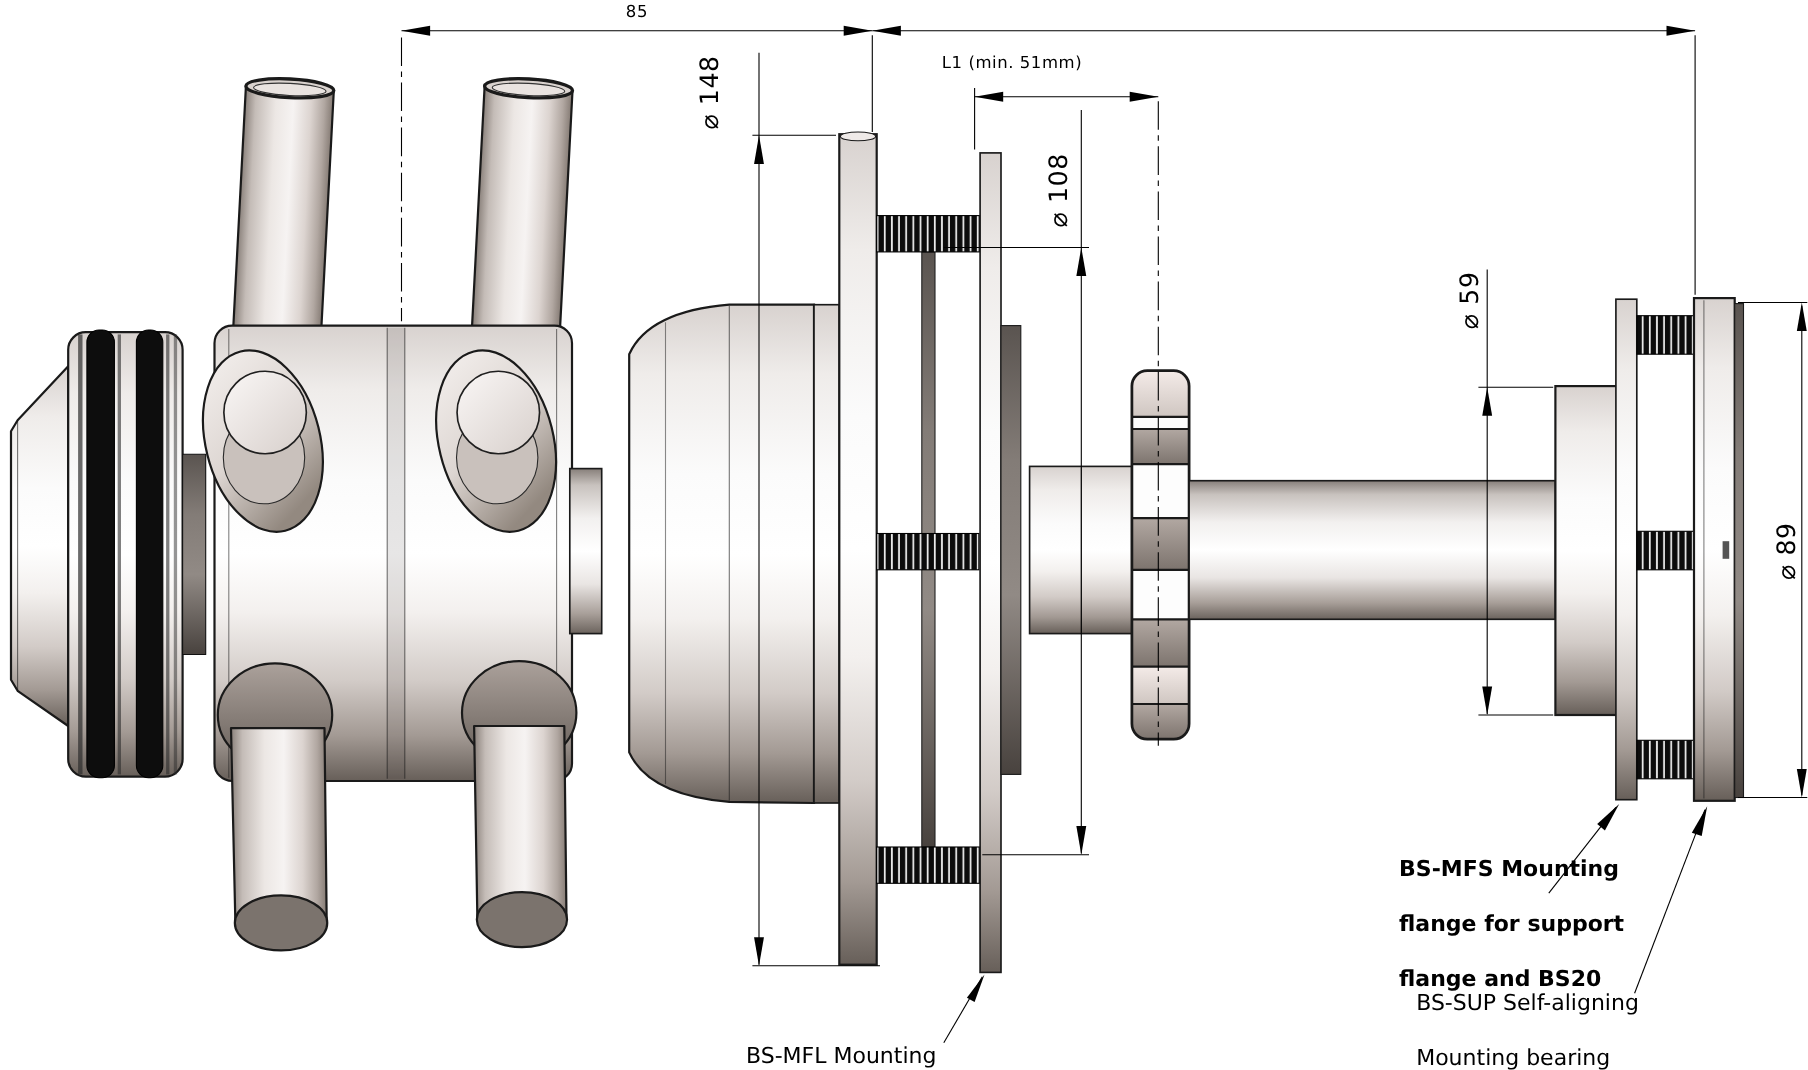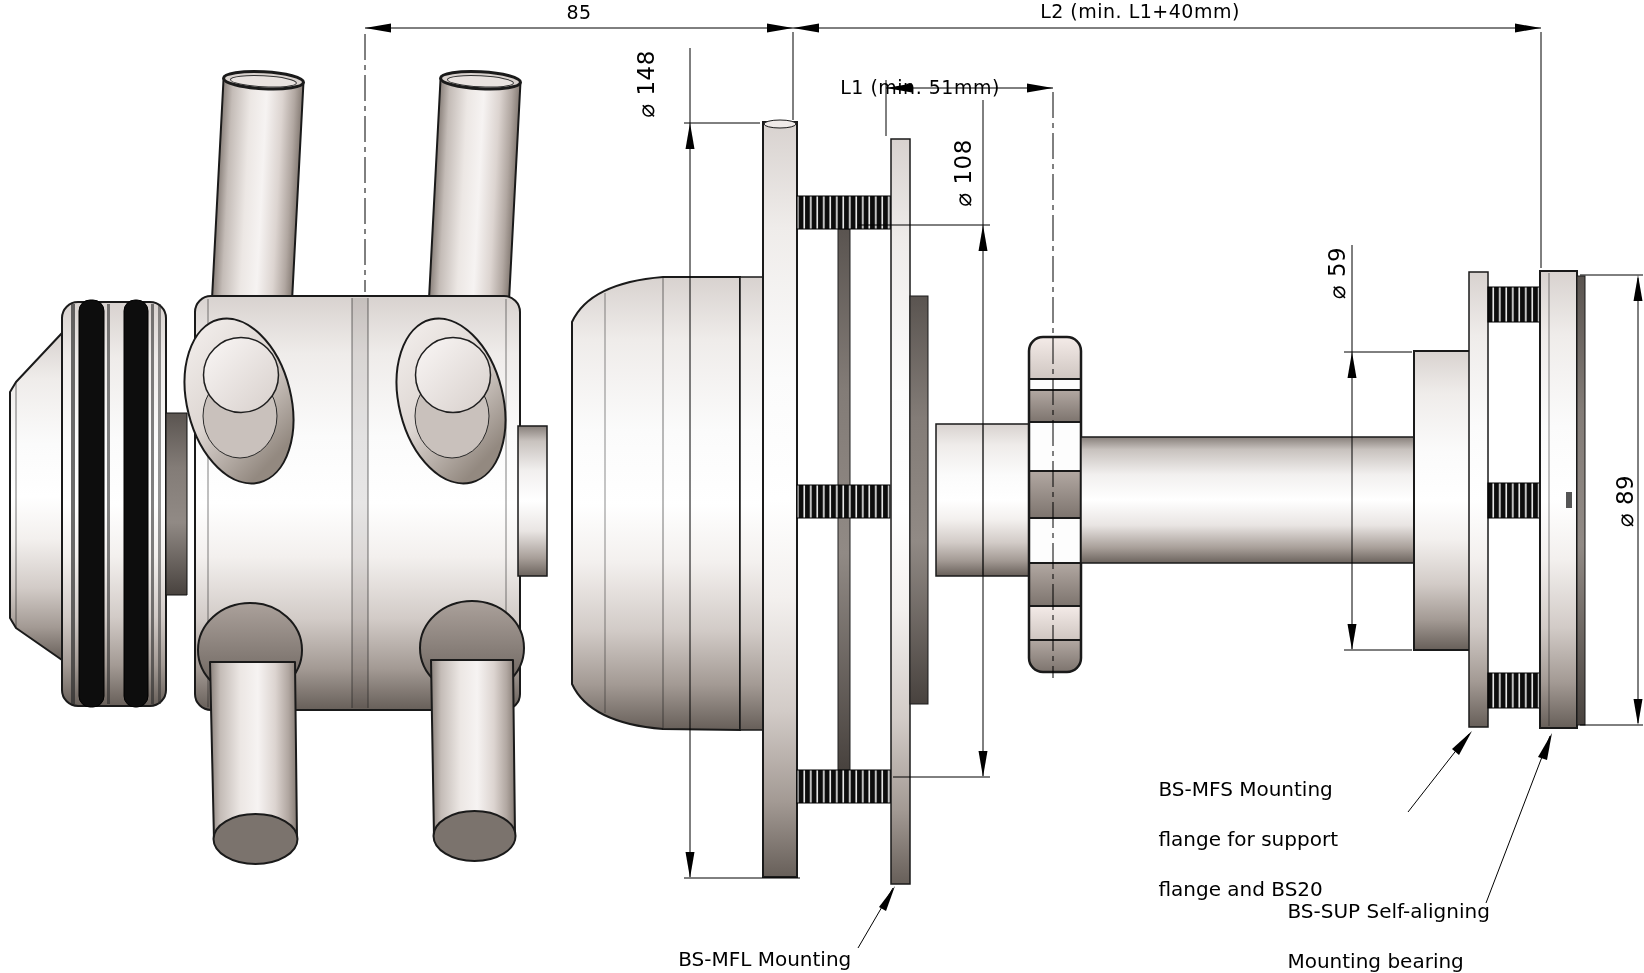--- a/index.html
+++ b/index.html
@@ -1,20 +1,20 @@
 <!DOCTYPE html>
 <html><head>
 <meta charset="utf-8">
 <style>
   html,body{margin:0;padding:0;background:#fff;}
   #stage{position:relative;width:1644px;height:973px;background:#fff;overflow:hidden;
          font-family:"DejaVu Sans","Liberation Sans",sans-serif;color:#000;}
   #stage svg{position:absolute;left:0;top:0;}
   .txt{position:absolute;white-space:pre;color:#000;}
-  .dim{font-size:19px;letter-spacing:0.5px;text-align:center;}
+  .dim{font-size:15px;letter-spacing:0.5px;text-align:center;}
   .dimv{font-size:23px;letter-spacing:0.5px;text-align:center;transform:rotate(-90deg);}
   .note{font-size:20px;line-height:25px;}
   .note.center{text-align:center;}
 </style>
 </head>
 <body>
 
 <div id="stage">
 
 <svg width="1644" height="973" viewBox="0 0 1644 973">
@@ -264,34 +264,33 @@
     <polygon points="1352,650 1347.5,624 1356.5,624"></polygon>
     <polygon points="1638,275 1633.5,301 1642.5,301"></polygon>
     <polygon points="1638,725 1633.5,699 1642.5,699"></polygon>
     <polygon points="895,886 886,911 879,907"></polygon>
     <polygon points="1472,731 1459,755 1452,749"></polygon>
     <polygon points="1552,733 1547,760 1538,757"></polygon>
   </g>
 </svg>
 
   <div class="txt dim" style="left:365px;top:1px;width:428px;">85</div>
-  <div class="txt dim" style="left:990px;top:0px;width:300px;">L2 (min. L1+40mm)</div>
-  <div class="txt dim" style="left:800px;top:76px;width:240px;">L1 (min. 51mm)</div>
+  <div class="txt dim" style="left:800px;top:48px;width:240px;">L1 (min. 51mm)</div>
 
   <div class="txt dimv" style="left:586px;top:71px;width:120px;height:26px;">⌀ 148</div>
   <div class="txt dimv" style="left:903px;top:160px;width:120px;height:26px;">⌀ 108</div>
   <div class="txt dimv" style="left:1287px;top:260px;width:100px;height:26px;">⌀ 59</div>
   <div class="txt dimv" style="left:1575px;top:488px;width:100px;height:26px;">⌀ 89</div>
 
   <div class="txt note center" style="left:632px;top:922px;width:240px;">
     <span>BS-MFL Mounting</span><br>
     
   </div>
 
-  <div class="txt note" style="left:1133px;top:752px;width:240px;">
+  <div class="txt note" style="left:1244px;top:752px;width:240px;font-weight:bold;">
     <span>BS-MFS Mounting</span><br>
     <span>flange for support</span><br>
     <span>flange and BS20</span>
   </div>
 
   <div class="txt note" style="left:1262px;top:874px;width:240px;">
     <span>BS-SUP Self-aligning</span><br>
     <span>Mounting bearing</span>
   </div>
 

